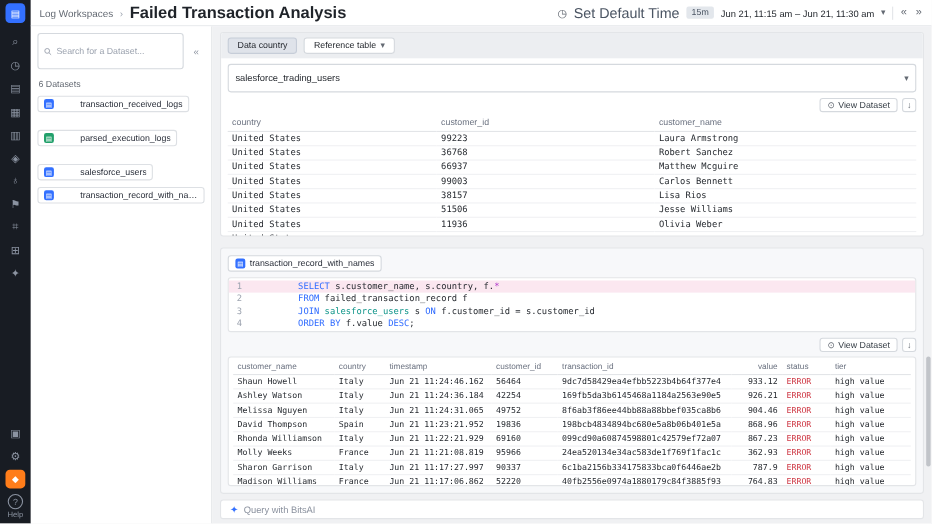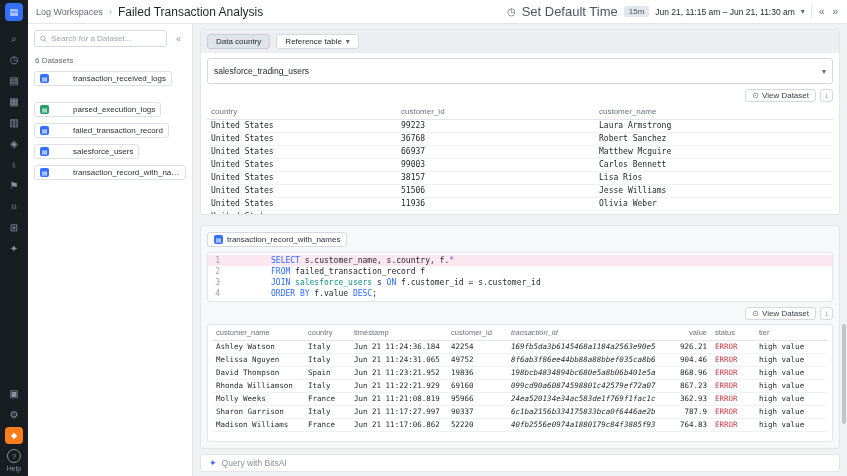--- a/index.html
+++ b/index.html
@@ -16,36 +16,36 @@
   .rail-spacer { flex:1; }
   .rail-help-ic { width:14px; height:14px; border:1px solid #8b93a1; border-radius:50%; color:#8b93a1; font-size:8px; display:flex; align-items:center; justify-content:center; margin-top:3px; }
   .rail-help { color:#8b93a1; font-size:7px; margin-top:2px; }
 
   .right { flex:1; display:flex; flex-direction:column; min-width:0; }
 
   
   .topbar { height:24px; background:#fff; border-bottom:1px solid #e3e5e8; display:flex; align-items:center; padding:0 8px; flex-shrink:0; }
   .bc { color:#646a73; font-size:9px; cursor:pointer; }
   .bc-sep { color:#9ca3af; margin:0 6px; font-size:9px; }
-  .pg-title { color:#1f2329; font-size:12px; font-weight:normal; }
+  .pg-title { color:#1f2329; font-size:15px; font-weight:bold; }
   .tb-right { margin-left:auto; display:flex; align-items:center; gap:6px; }
   .clock-ic { color:#646a73; font-size:10px; }
   .sdt { color:#4b5563; font-size:13px; cursor:pointer; }
   .badge { background:#e3e7ec; color:#4b5563; font-size:8px; padding:1px 5px; border-radius:2px; }
   .trange { color:#1f2329; font-size:8.5px; }
   .caret { color:#646a73; font-size:8px; cursor:pointer; }
   .tb-div { width:1px; height:12px; background:#e3e5e8; }
   .navarrow { color:#646a73; font-size:10px; cursor:pointer; padding:0 1px; }
 
   .workspace { flex:1; display:flex; min-height:0; }
 
   
   .sidepanel { width:165px; background:#fff; border-right:1px solid #e3e5e8; padding:6px; flex-shrink:0; }
   .search-row { display:flex; align-items:center; gap:4px; }
-  .searchbox { flex:1; display:flex; align-items:center; gap:4px; border:1px solid #d5d9de; border-radius:3px; height:17px; padding:0 5px; background:#fff; }
+  .searchbox { flex:1; display:flex; align-items:center; gap:4px; border:1px solid #d5d9de; border-radius:3px; height:33px; padding:0 5px; background:#fff; }
   .searchbox input { border:none; outline:none; width:100%; font-size:8px; font-family:"Liberation Sans",sans-serif; color:#1f2329; background:transparent; }
   .searchbox input::placeholder { color:#9ca3af; }
   .collapse-btn { width:15px; height:15px; border-radius:3px; color:#8a919e; display:flex; align-items:center; justify-content:center; font-size:9px; cursor:pointer; border:1px solid transparent; }
   .ds-count { color:#646a73; font-size:8px; margin:9px 1px 6px; }
   .ds-pill { display:inline-flex; align-items:center; gap:4px; border:1px solid #dde0e4; border-radius:3px; padding:2px 5px; margin:0 0 6px; cursor:pointer; background:#fff; max-width:152px; }
   .ds-ic { width:9px; height:9px; border-radius:2px; color:#fff; font-size:6px; display:flex; align-items:center; justify-content:center; flex-shrink:0; }
   .ds-label { font-size:8px; color:#2a2f3a; white-space:nowrap; overflow:hidden; text-overflow:ellipsis;padding-left:20px; }
 
   
   .main { flex:1; background:#f0f1f3; padding:5px 7px 4px; min-width:0; position:relative; overflow:hidden; }
@@ -66,21 +66,21 @@
   th { text-align:left; font-size:8px; font-weight:normal; color:#6b7280; padding:3px 4px; border-bottom:1px solid #e3e5e8; white-space:nowrap; overflow:hidden; }
   td { font-family:"DejaVu Sans Mono",monospace; font-size:8px; color:#1f2329; padding:2px 4px; border-bottom:1px solid #f0f1f3; white-space:nowrap; overflow:hidden; line-height:8px; }
   .tA th:nth-child(1), .tA td:nth-child(1) { width:190px; }
   .tA th:nth-child(2), .tA td:nth-child(2) { width:198px; }
   .tB td { font-size:7.5px; }
   .tB th { font-size:7.5px; }
   .tB th:nth-child(1), .tB td:nth-child(1) { width:92px; }
   .tB th:nth-child(2), .tB td:nth-child(2) { width:46px; }
   .tB th:nth-child(3), .tB td:nth-child(3) { width:97px; }
   .tB th:nth-child(4), .tB td:nth-child(4) { width:60px; }
-  .tB th:nth-child(5), .tB td:nth-child(5) { width:158px;font-style:italic; }
+  .tB th:nth-child(5), .tB td:nth-child(5) { width:158px; }
   .tB th:nth-child(6), .tB td:nth-child(6) { width:46px; text-align:right; }
   .tB th:nth-child(7), .tB td:nth-child(7) { width:44px; }
   .tB td:nth-child(7) { color:#cf3b47; }
 
   .panelB { background:#f7f8fa; border:1px solid #e3e5e8; border-radius:3px; margin-top:10px; height:224px; padding:6px; overflow:hidden; }
   .tag-pill { display:inline-flex; align-items:center; gap:4px; background:#fff; border:1px solid #d5d9de; border-radius:3px; padding:2px 6px; cursor:pointer; }
   .tag-pill .ds-ic { background:#3370ff; }
   .tag-label { font-size:8px; color:#2a2f3a; }
 
   .sql-editor { background:#fff; border:1px solid #e3e5e8; border-radius:3px; margin-top:5px; padding:2px 0; font-family:"DejaVu Sans Mono",monospace; font-size:8px; }
@@ -163,24 +163,21 @@
           </div>
           <div class="collapse-btn">«</div>
         </div>
         <div class="ds-count">6 Datasets</div>
         <div class="ds-list"><div class="ds-pill">
               <span class="ds-ic" style="background: rgb(51, 112, 255);">▤</span>
               <span class="ds-label">transaction_received_logs</span>
             </div><br><br><div class="ds-pill">
               <span class="ds-ic" style="background: rgb(34, 160, 107);">▤</span>
               <span class="ds-label">parsed_execution_logs</span>
-            </div><br><div class="ds-pill">
-              <span class="ds-ic" style="background: rgb(51, 112, 255);">▤</span>
-              <span class="ds-label">failed_transaction_record</span>
-            </div><br><div class="ds-pill">
+            </div><br><br><div class="ds-pill">
               <span class="ds-ic" style="background: rgb(51, 112, 255);">▤</span>
               <span class="ds-label">salesforce_users</span>
             </div><br><div class="ds-pill">
               <span class="ds-ic" style="background: rgb(51, 112, 255);">▤</span>
               <span class="ds-label">transaction_record_with_names</span>
             </div><br></div>
       </div>
 
       <div class="main">
 
@@ -297,20 +294,30 @@
                     <th>timestamp</th>
                     <th>customer_id</th>
                     <th>transaction_id</th>
                     <th>value</th>
                     <th>status</th>
                     <th>tier</th>
                   </tr>
                 </thead>
                 <tbody>
                   <tr>
+                    <td>Shaun Howell</td>
+                    <td>Italy</td>
+                    <td>Jun 21 11:24:46.162</td>
+                    <td>56464</td>
+                    <td>9dc7d58429ea4efbb5223b4b64f377e4</td>
+                    <td>933.12</td>
+                    <td>ERROR</td>
+                    <td>high value</td>
+                  </tr>
+                  <tr>
                     <td>Ashley Watson</td>
                     <td>Italy</td>
                     <td>Jun 21 11:24:36.184</td>
                     <td>42254</td>
                     <td>169fb5da3b6145468a1184a2563e90e5</td>
                     <td>926.21</td>
                     <td>ERROR</td>
                     <td>high value</td>
                   </tr>
                   <tr>

